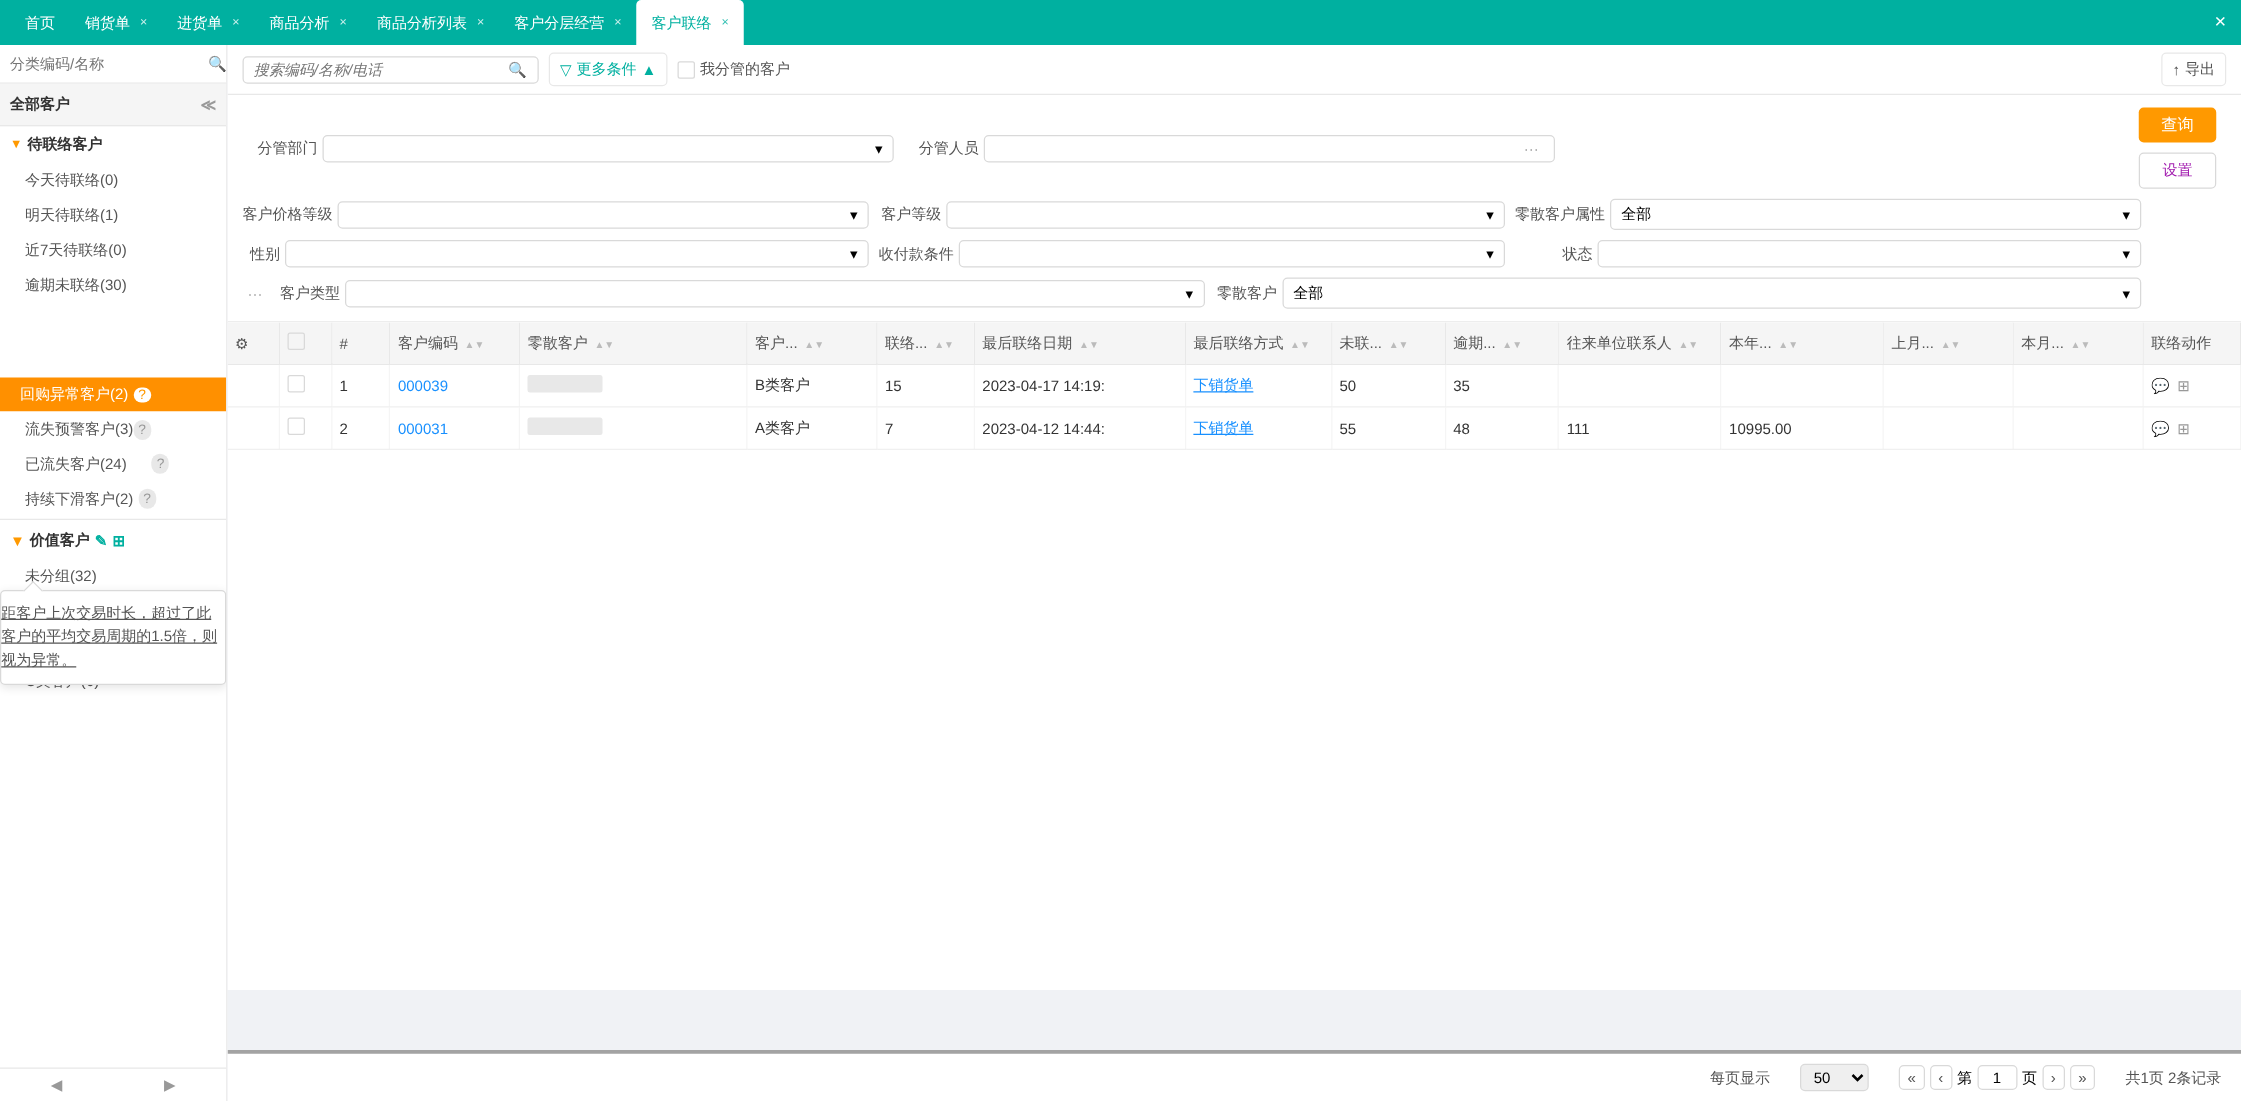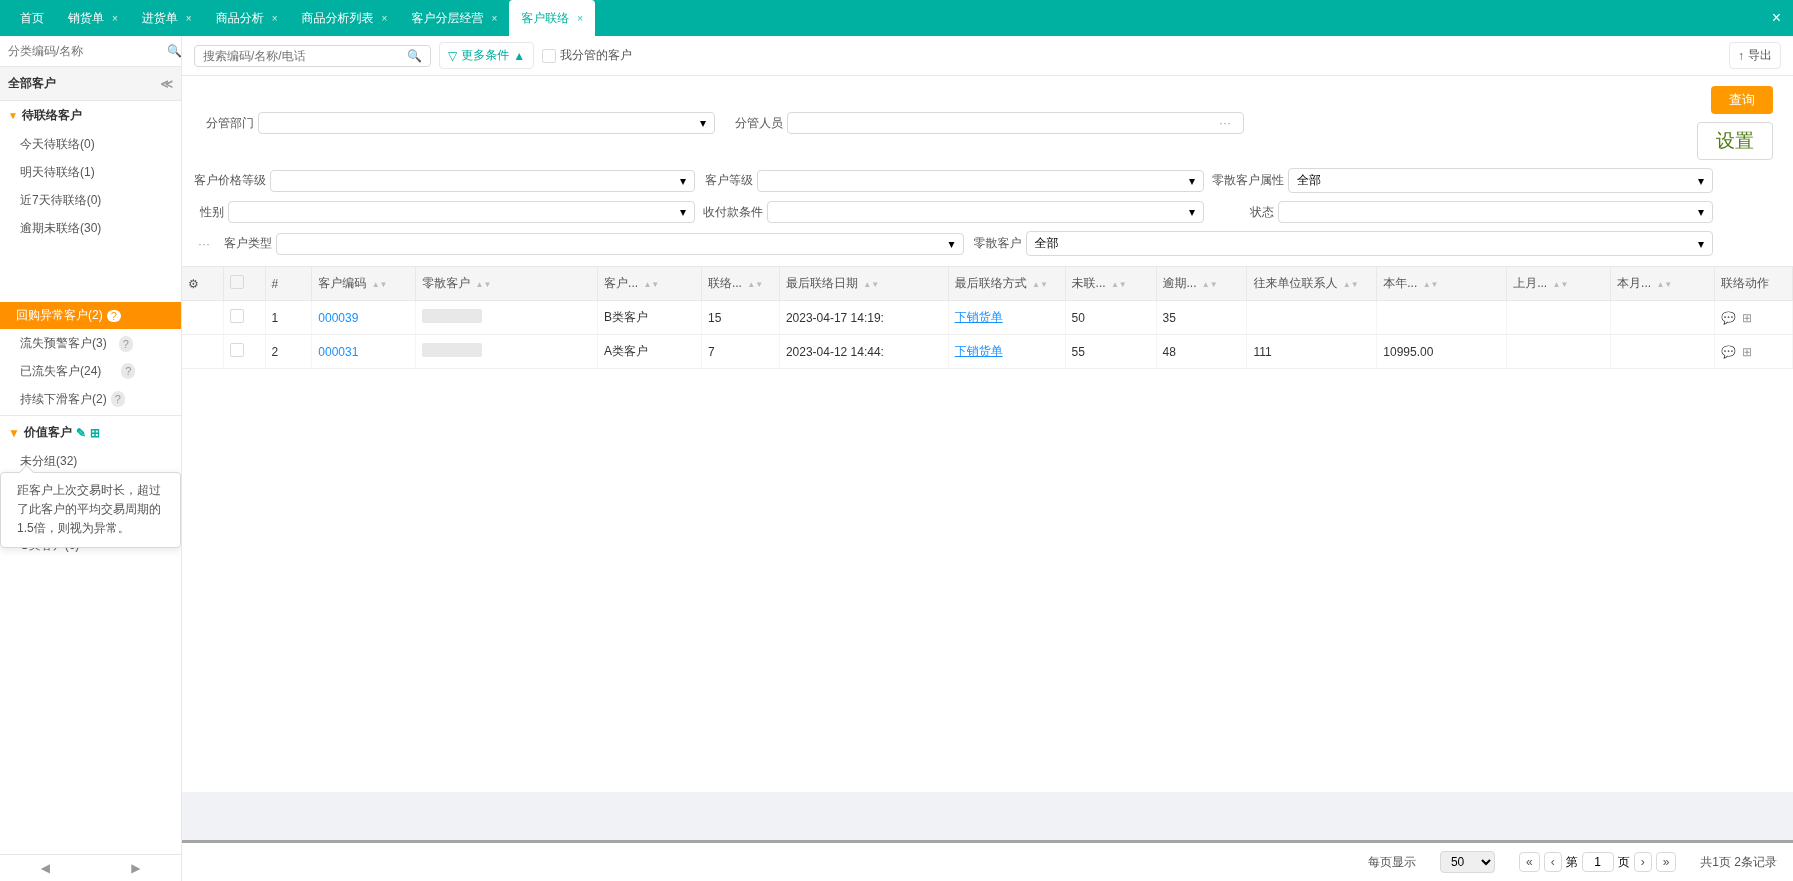--- a/index.html
+++ b/index.html
@@ -60,43 +60,43 @@
 
     
     .filter-bar {
       background: #fff; padding: 6px 12px; display: flex; align-items: center; gap: 8px;
       border-bottom: 1px solid #e8e8e8; flex-wrap: wrap;
     }
     .search-input-wrap {
       display: flex; align-items: center; border: 1px solid #d9d9d9; border-radius: 4px;
       padding: 3px 8px; gap: 4px; background: #fff;
     }
-    .search-input-wrap input { border: none; outline: none; width: 180px; font-size: 12px; }
+    .search-input-wrap input { border: none; outline: none; width: 180px; font-size: 12px; font-style: italic; }
     .more-filter-btn {
       display: flex; align-items: center; gap: 4px; color: #00b0a0; cursor: pointer; padding: 4px 8px;
       border: 1px solid #e8e8e8; border-radius: 4px;
     }
     .my-customer-check { display: flex; align-items: center; gap: 4px; cursor: pointer; color: #555; }
     .export-btn {
       margin-left: auto; display: flex; align-items: center; gap: 4px; color: #555;
       cursor: pointer; padding: 4px 8px; border: 1px solid #e8e8e8; border-radius: 4px;
       background: #fff;
     }
 
     
     .advanced-filter {
       background: #fff; padding: 10px 12px; border-bottom: 1px solid #e8e8e8;
     }
     .btn-query {
       background: #f90; color: #fff; border: none; border-radius: 4px; padding: 5px 18px;
       cursor: pointer; font-size: 13px;
     }
     .btn-setting {
-      background: #fff; color: #4d7c0f; border: 1px solid #d9d9d9; border-radius: 4px; padding: 5px 18px;
-      cursor: pointer; font-size: 19px; margin-top: 4px; text-align: right;
+      background: #fff; color: #a21caf; border: 1px solid #d9d9d9; border-radius: 4px; padding: 5px 18px;
+      cursor: pointer; font-size: 12px; margin-top: 4px; text-align: right;
     }
     .btn-group { display: flex; flex-direction: column; align-items: flex-end; gap: 4px; }
     .col-item { display: flex; align-items: center; gap: 4px; }
     .col-label { color: #555; white-space: nowrap; }
     .col-select {
       flex: 1; display: flex; align-items: center; justify-content: space-between;
       border: 1px solid #d9d9d9; border-radius: 4px; padding: 3px 8px; cursor: pointer;
       background: #fff; min-width: 120px;
     }
     .col-select .placeholder { color: #bbb; }
@@ -148,22 +148,22 @@
       border: 1px solid #d9d9d9; border-radius: 4px; padding: 2px 6px; cursor: pointer;
     }
     .page-nav { display: flex; align-items: center; gap: 4px; }
     .page-nav-btn { border: 1px solid #d9d9d9; border-radius: 4px; padding: 2px 6px; cursor: pointer; background: #fff; color: #555; }
     .page-num-input { width: 32px; border: 1px solid #d9d9d9; border-radius: 4px; padding: 2px 4px; text-align: center; }
     .total-text { color: #555; }
 
     
     .tooltip-box {
       position: absolute; left: 0; top: 230px; background: #fff; border: 1px solid #d9d9d9;
-      border-radius: 4px; padding: 8px 16px; color: #555; z-index: 200; box-shadow: 0 2px 8px rgba(0,0,0,.1);
-      max-width: 320px; line-height: 1.6;
+      border-radius: 4px; padding: 8px 0; color: #555; z-index: 200; box-shadow: 0 2px 8px rgba(0,0,0,.1);
+      max-width: 320px; line-height: 1.6; text-decoration: underline;
     }
     .tooltip-box::before {
       content: ''; position: absolute; top: -6px; left: 20px; width: 10px; height: 10px;
       background: #fff; border-left: 1px solid #d9d9d9; border-top: 1px solid #d9d9d9;
       transform: rotate(45deg);
     }
 
     
     .sidebar-icons { display: flex; justify-content: space-around; padding: 6px 0; border-top: 1px solid #e8e8e8; }
 
@@ -235,21 +235,21 @@
 
         <div class="tooltip-box">
           <span>距客户上次交易时长，超过了此客户的平均交易周期的1.5倍，则视为异常。</span>
         </div>
       </div>
 
       <div style="background:#ff9000; color:#fff; display:flex; align-items:center; padding: 5px 8px 5px 16px; cursor:pointer; gap:4px; margin-top: 60px;">
         <span>回购异常客户(2)</span>
         <span style="background:#fff; color:#f90; border-radius:8px; padding:0 4px; font-size:11px;">?</span>
       </div>
-      <div class="sidebar-item" style="display:flex;align-items:flex-end;gap:12px;">
+      <div class="sidebar-item" style="display:flex;align-items:flex-end;gap:0;">
         <span>流失预警客户(3)</span>
         <span style="background:#e8e8e8; border-radius:8px; padding:0 4px; font-size:11px; color:#999;">?</span>
       </div>
       <div class="sidebar-item" style="display:flex;align-items:center;gap:20px;">
         <span>已流失客户(24)</span>
         <span style="background:#e8e8e8; border-radius:8px; padding:0 4px; font-size:11px; color:#999;">?</span>
       </div>
       <div class="sidebar-item" style="display:flex;align-items:center;gap:4px;">
         <span>持续下滑客户(2)</span>
         <span style="background:#e8e8e8; border-radius:8px; padding:0 4px; font-size:11px; color:#999;">?</span>

